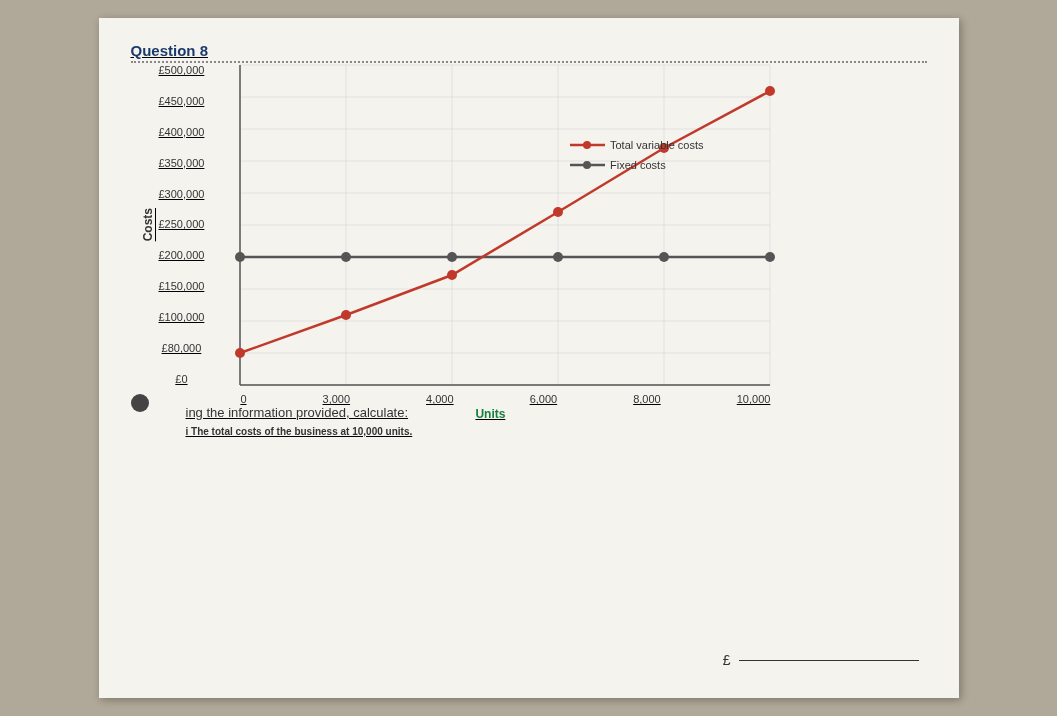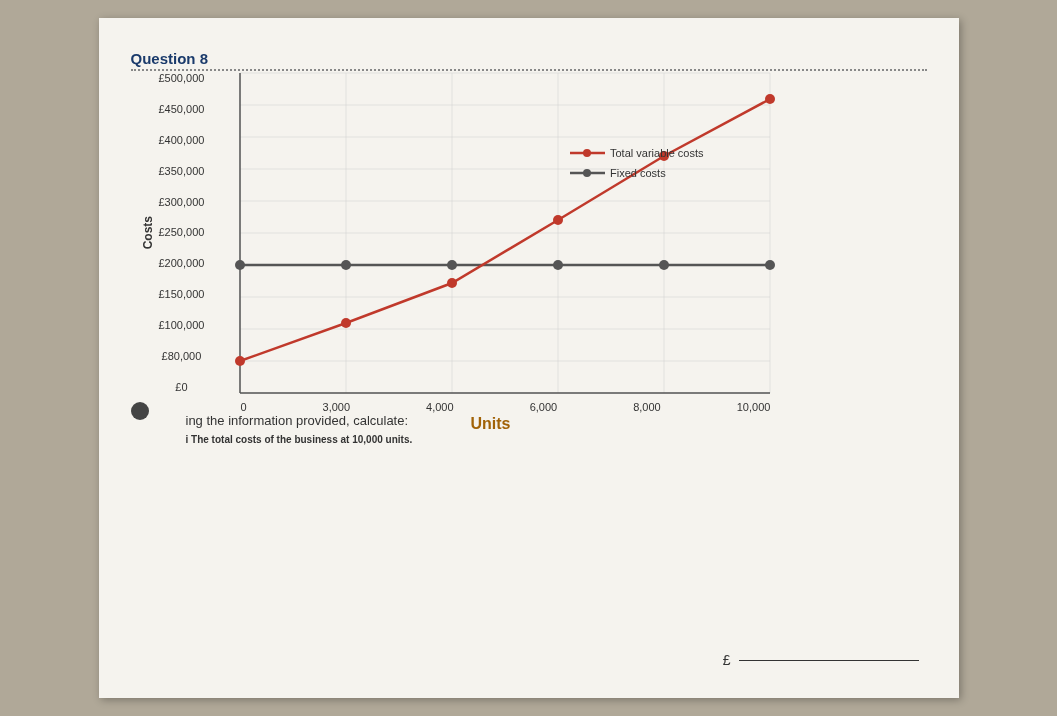--- a/index.html
+++ b/index.html
@@ -9,23 +9,24 @@
       background: #b0a898;
       display: flex;
       align-items: center;
       justify-content: center;
       font-family: Arial, sans-serif;
     }
     .page {
       background: #f5f3ee;
       width: 860px;
       min-height: 680px;
-      padding: 32px 32px 32px 32px;
+      padding: 24px 32px 32px 32px;
       position: relative;
       box-shadow: 2px 2px 8px rgba(0,0,0,0.3);
+      text-decoration: underline;
     }
     .question-title {
       font-size: 15px;
       font-weight: bold;
       color: #1a3a6b;
       margin-bottom: 2px;
       border-bottom: 2px dotted #888;
       padding-bottom: 2px;
     }
     .question-desc {
@@ -91,23 +92,23 @@
       margin-top: 4px;
       padding-left: 30px;
     }
     .x-label {
       font-size: 11px;
       color: #333;
       text-align: center;
     }
     .x-axis-label {
       text-align: center;
-      font-size: 16px;
-      font-weight: bold;
-      color: #a16207;
+      font-size: 12px;
+      font-weight: bold;
+      color: #15803d;
       margin-top: 2px;
       width: 560px;
     }
 
     .instructions {
       font-size: 13px;
       color: #333;
       margin-top: 10px;
       margin-bottom: 6px;
     }

